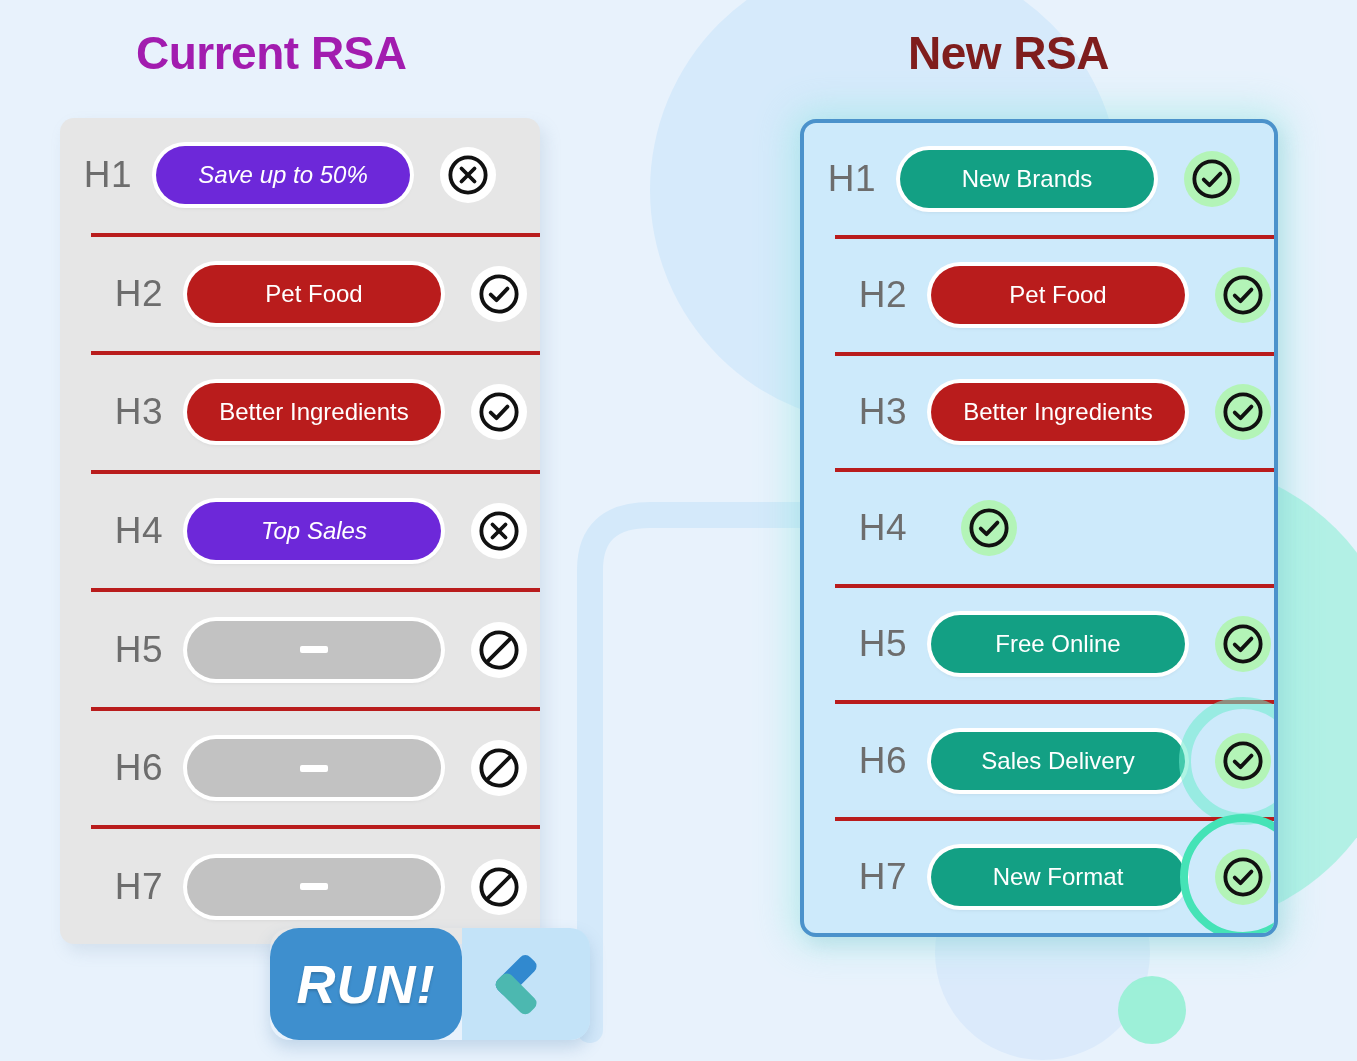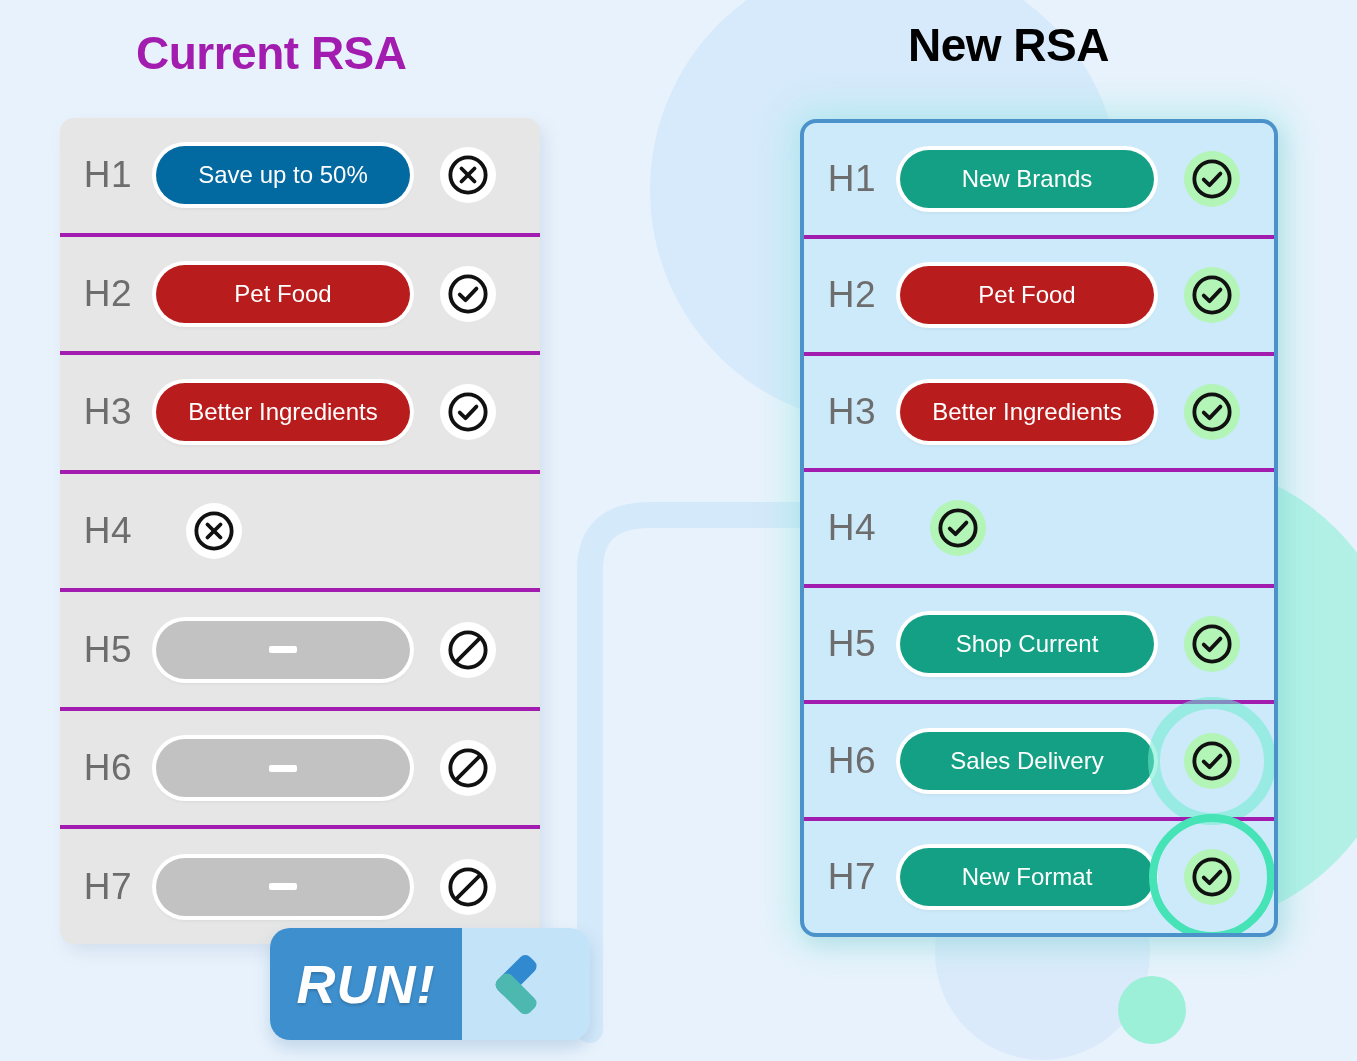--- a/index.html
+++ b/index.html
@@ -22,21 +22,21 @@
   
   .connector{position:absolute;left:560px;top:430px;width:340px;height:620px;pointer-events:none;}
 
   
   .title{
     position:absolute;
     font-size:46px;font-weight:bold;letter-spacing:-0.5px;
     white-space:nowrap;
   }
   .title-left{left:136px;top:26px;color:#a21caf;}
-  .title-right{left:908px;top:18px;color:#000000;}
+  .title-right{left:908px;top:26px;color:#7f1d1d;}
 
   
   .panel{position:absolute;box-sizing:border-box;}
   .panel-left{
     left:60px;top:118px;width:480px;height:826px;
     background:#e6e6e6;border-radius:14px;
     box-shadow:6px 8px 16px rgba(120,150,180,.18);
   }
   .panel-right{
     left:800px;top:119px;width:478px;height:818px;
@@ -44,21 +44,21 @@
     box-shadow:0 0 34px 10px rgba(140,230,225,.45), 6px 8px 16px rgba(120,150,180,.18);
   }
 
   .rows{position:absolute;inset:0;display:flex;flex-direction:column;}
   .row{
     flex:1 1 0;
     display:flex;align-items:center;
     position:relative;
     box-sizing:border-box;
   }
-  .row + .row{border-top:4px solid #a21caf;}
+  .row + .row{border-top:4px solid #b91c1c;margin-left:31px;}
   .panel-right .rows{border-radius:12px;overflow:hidden;}
 
   .row-label{
     width:96px;flex:0 0 96px;
     text-align:center;
     font-size:37px;color:#6d6d6d;
     letter-spacing:.5px;
   }
   .panel-right .row-label{color:#6d6d6d;}
 
@@ -66,21 +66,21 @@
   .pill{
     width:254px;height:58px;
     border-radius:29px;
     display:flex;align-items:center;justify-content:center;
     color:#ffffff;font-size:24px;
     box-shadow:0 0 0 4px #ffffff, 0 3px 5px rgba(0,0,0,.13);
     box-sizing:border-box;
     text-align:center;
     line-height:1;
   }
-  .pill.red{background:#0369a1;}
+  .pill.red{background:#6d28d9;font-style:italic;}
   .pill.grey{background:#b91c1c;}
   .pill.green{background:#13a084;}
   .pill.empty{background:#c2c2c2;}
   .pill .dash{
     display:inline-block;width:28px;height:7px;background:#ffffff;border-radius:2px;
   }
 
   
   .status{
     position:relative;
@@ -107,21 +107,21 @@
 
   
   .run-btn{
     position:absolute;left:270px;top:928px;width:320px;height:112px;
     border-radius:20px;overflow:hidden;
     display:flex;
     box-shadow:0 8px 16px rgba(80,130,180,.25);
   }
   .run-left{
     flex:0 0 192px;background:#3e8fce;
-    display:flex;align-items:center;justify-content:center;
+    display:flex;align-items:center;justify-content:center;border-radius:29px;
   }
   .run-text{
     color:#ffffff;font-size:54px;font-weight:bold;font-style:italic;
     letter-spacing:1px;
     text-shadow:0 2px 3px rgba(0,0,0,.18);
   }
   .run-right{
     flex:1 1 auto;background:#c3e3f8;
     display:flex;align-items:center;justify-content:center;
   }
@@ -176,20 +176,21 @@
           <span class="disc disc-white"></span>
           <svg viewBox="0 0 24 24" fill="none" stroke="#111" stroke-width="2" stroke-linecap="round" stroke-linejoin="round">
             <circle cx="12" cy="12" r="9.2"></circle>
               <path d="M7.7 12.3 L10.7 15.2 L16.4 9.2"></path>
           </svg>
         </div>
       </div>
 
       <div class="row">
         <div class="row-label">H4</div>
+        <div class="pill red">Top Sales</div>
         <div class="status">
           <span class="disc disc-white"></span>
           <svg viewBox="0 0 24 24" fill="none" stroke="#111" stroke-width="2" stroke-linecap="round">
             <circle cx="12" cy="12" r="9.2"></circle>
               <path d="M8.6 8.6 L15.4 15.4 M15.4 8.6 L8.6 15.4"></path>
           </svg>
         </div>
       </div>
 
       <div class="row">
@@ -284,21 +285,21 @@
           <span class="disc disc-green"></span>
           <svg viewBox="0 0 24 24" fill="none" stroke="#111" stroke-width="2" stroke-linecap="round" stroke-linejoin="round">
             <circle cx="12" cy="12" r="9.2"></circle>
               <path d="M7.7 12.3 L10.7 15.2 L16.4 9.2"></path>
           </svg>
         </div>
       </div>
 
       <div class="row">
         <div class="row-label">H5</div>
-        <div class="pill green">Shop Current</div>
+        <div class="pill green">Free Online</div>
         <div class="status">
           <span class="disc disc-green"></span>
           <svg viewBox="0 0 24 24" fill="none" stroke="#111" stroke-width="2" stroke-linecap="round" stroke-linejoin="round">
             <circle cx="12" cy="12" r="9.2"></circle>
               <path d="M7.7 12.3 L10.7 15.2 L16.4 9.2"></path>
           </svg>
         </div>
       </div>
 
       <div class="row">

